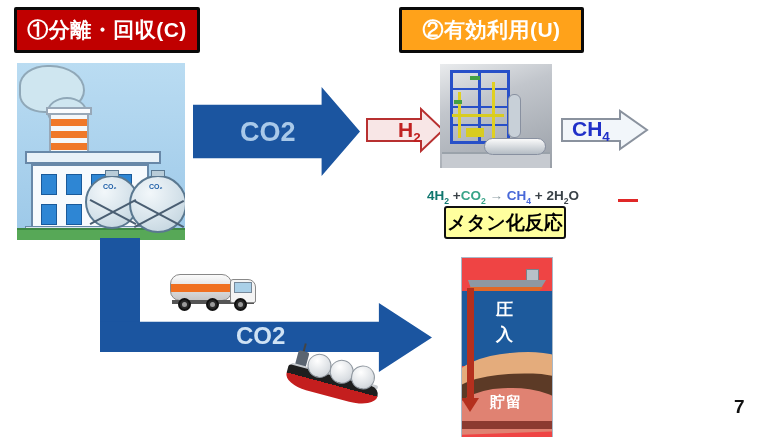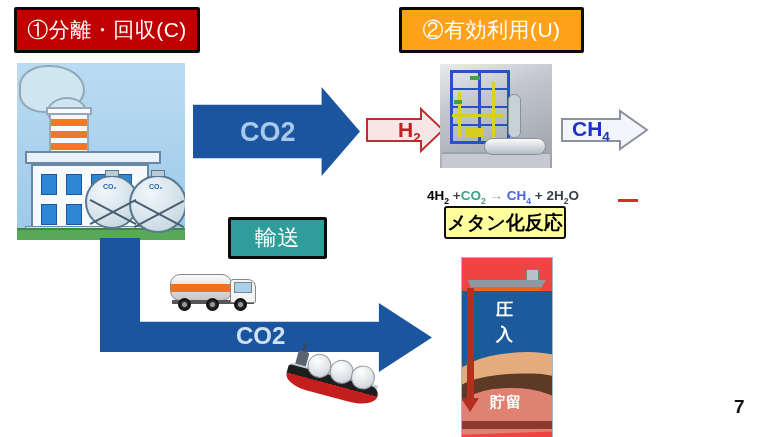--- a/index.html
+++ b/index.html
@@ -2,21 +2,21 @@
 <html><head>
 <meta charset="utf-8">
 <style>
   html,body{margin:0;padding:0;}
   body{font-family:"Liberation Sans", sans-serif;background:#fff;}
   #slide{position:relative;width:768px;height:437px;background:#fff;overflow:hidden;}
   .abs{position:absolute;}
 
   
   .badge{position:absolute;border:3px solid #0a0a0a;border-radius:2px;color:#fff;
-         font-weight:normal;display:flex;align-items:center;justify-content:center;
+         font-weight:bold;display:flex;align-items:center;justify-content:center;
          box-sizing:border-box;letter-spacing:0.5px;}
   .badge-capture{left:14px;top:7px;width:186px;height:46px;background:#C00000;font-size:21px;}
   .badge-utilization{left:399px;top:7px;width:185px;height:46px;background:#FFA21A;font-size:21px;}
   .badge-transport{left:228px;top:217px;width:99px;height:42px;background:#2F9D99;font-size:22px;}
   .badge-storage{left:580px;top:302px;width:171px;height:42px;background:#0984E3;font-size:20px;}
 
   
   .co2-arrow-top{left:193px;top:87px;width:167px;height:89px;background:#1B55A0;
     clip-path:polygon(0 20%,77% 20%,77% 0,100% 50%,77% 100%,77% 80%,0 80%);}
   .co2-top-label{left:240px;top:117px;font-size:27px;font-weight:600;color:#A9C9E9;}
@@ -40,21 +40,21 @@
   .plant .vbar{position:absolute;top:6px;width:3px;height:74px;background:#2850C8;}
   .plant .pipe-v{position:absolute;background:#E0D020;}
   .plant .pipe-h{position:absolute;background:#D8CC20;}
   .plant .green{position:absolute;background:#44A044;}
   .plant .column{position:absolute;left:68px;top:30px;width:13px;height:44px;background:#C8D0D8;border:1px solid #8890A0;border-radius:6px;box-sizing:border-box;}
   .plant .htank{position:absolute;left:44px;top:74px;width:62px;height:17px;border-radius:9px;
     background:linear-gradient(#FAFAFA,#B4BCC4);border:1px solid #8890A0;box-sizing:border-box;}
   .plant .base{position:absolute;left:2px;top:88px;width:108px;height:16px;background:#C6CAD0;border-top:2px solid #9AA2AA;}
   .reactor-caption{left:430px;top:171px;width:140px;text-align:center;font-size:15px;font-weight:bold;color:#2018D0;letter-spacing:1px;}
   .equation{left:398px;top:188px;width:210px;text-align:center;font-size:13.5px;font-weight:bold;white-space:nowrap;}
-  .eq-red{color:#000000;} .eq-dark{color:#3A4248;} .eq-green{color:#38A488;}
+  .eq-red{color:#0f766e;} .eq-dark{color:#3A4248;} .eq-green{color:#38A488;}
   .eq-gray{color:#8A9AA0;} .eq-blue{color:#4868D8;}
   .industry-box{left:444px;top:206px;width:122px;height:33px;background:#FFFF9E;border:2.5px solid #101010;
     border-radius:3px;display:flex;align-items:center;justify-content:center;font-size:19px;font-weight:bold;color:#000;box-sizing:border-box;}
   .red-dash{left:618px;top:199px;width:20px;height:3px;background:#E02828;}
 
   
   .factory{left:17px;top:63px;width:168px;height:177px;overflow:hidden;
     background:linear-gradient(#BADCF2,#9CC8E8);}
   .factory .smoke1{position:absolute;left:2px;top:2px;width:62px;height:44px;background:#CFE6F0;border:2px solid #90A8B8;border-radius:45% 55% 50% 40%;}
   .factory .smoke2{position:absolute;left:30px;top:34px;width:36px;height:26px;background:#CFE6F0;border:2px solid #90A8B8;border-radius:50%;}
@@ -114,21 +114,20 @@
 
   .page-number{left:734px;top:396px;font-size:19px;font-weight:bold;color:#101010;}
 </style>
 </head>
 <body>
 
 <div id="slide">
 
   <div class="badge badge-capture">①分離・回収(C)</div>
   <div class="badge badge-utilization">②有効利用(U)</div>
-  <div class="badge badge-transport">輸送</div>
 
   <div class="abs factory">
     <div class="smoke1"></div>
     <div class="smoke2"></div>
     <div class="chimney"></div>
     <div class="chimney-cap"></div>
     <div class="stripe" style="top:56px;"></div>
     <div class="stripe" style="top:68px;"></div>
     <div class="stripe" style="top:80px;"></div>
     <div class="roof"></div>

